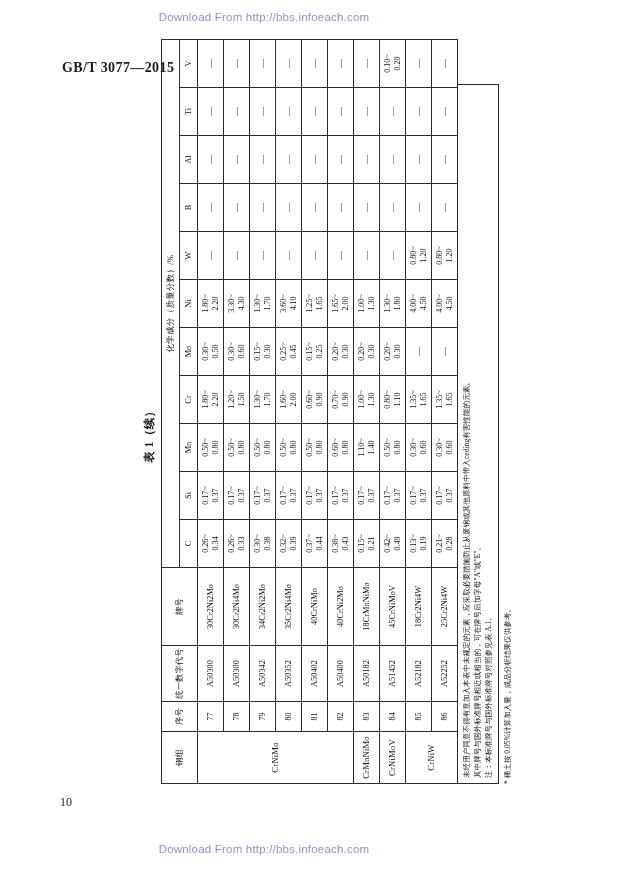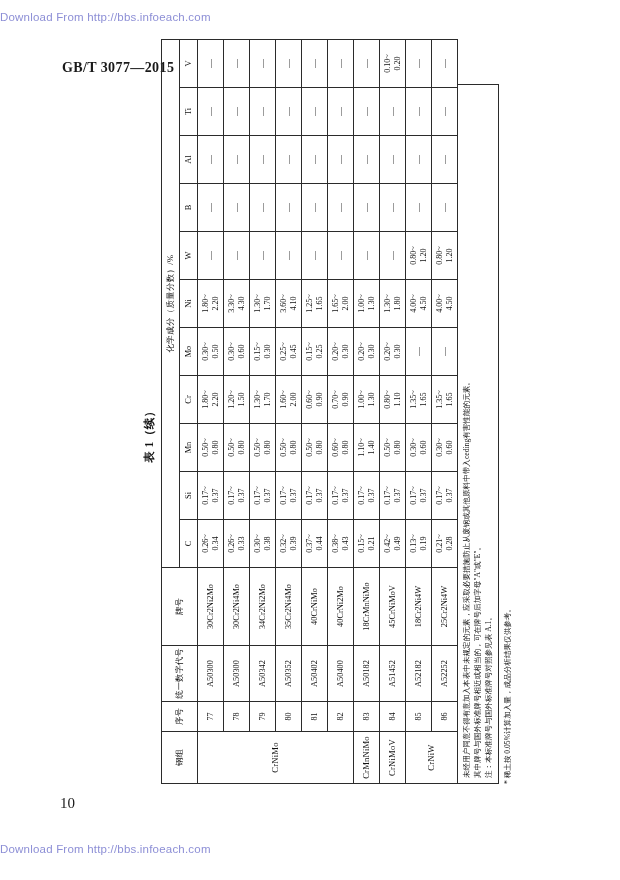--- a/index.html
+++ b/index.html
@@ -13,20 +13,21 @@
     position: relative;
     font-family: "Liberation Serif", "DejaVu Serif", serif;
     overflow: hidden;
   }
 
   
   .watermark {
     position: absolute;
     left: 0;
     width: 528px;
+    text-align: center;
     color: #8d8fd6;
     font-family: "Liberation Sans", sans-serif;
     font-size: 11.5px;
     letter-spacing: 0.2px;
     white-space: nowrap;
   }
   .watermark.top { top: 11px; }
   .watermark.bottom { top: 843px; }
 
   
@@ -40,21 +41,21 @@
     letter-spacing: 0.4px;
     color: #1a1a1a;
     white-space: nowrap;
   }
 
   
   .page-number {
     position: absolute;
     left: 60px;
     top: 795px;
-    font-size: 15px;
+    font-size: 12px;
     color: #1a1a1a;
   }
 
   
   
   #rotated-stage {
     position: absolute;
     left: 50%;
     top: 50%;
     width: 700px;   

